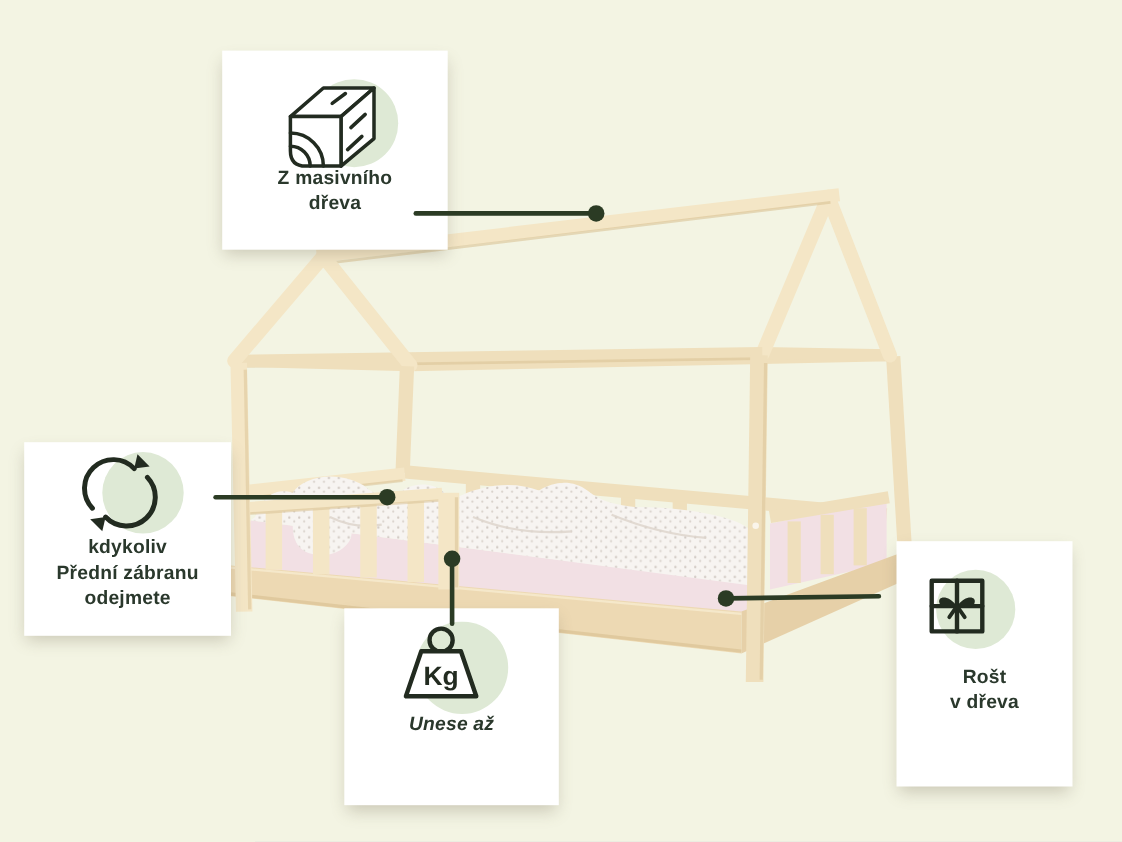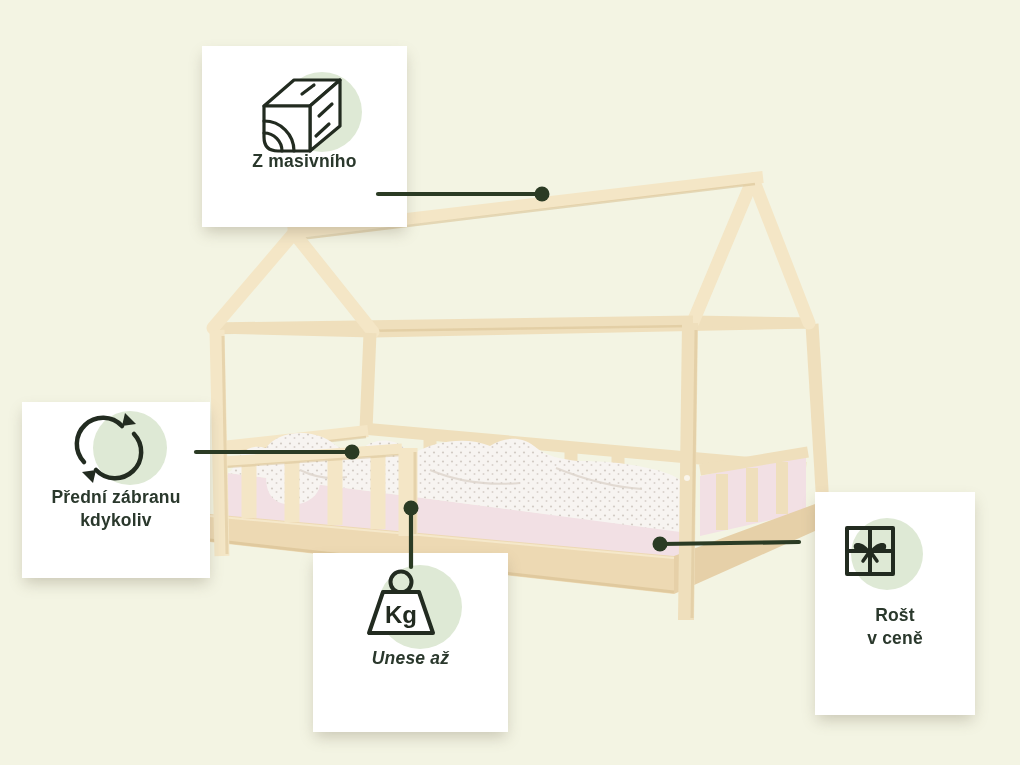--- a/index.html
+++ b/index.html
@@ -142,37 +142,39 @@
         <path d="M 62 52 L 108 52 L 108 97 L 76 97 Q 62 97 62 83 Z" style="fill:#fff"></path>
         <path d="M 62 79 A 18 18 0 0 1 80 97"></path>
         <path d="M 62 67 A 30 30 0 0 1 92 97"></path>
         <line x1="117" y1="62" x2="130" y2="50"></line>
         <line x1="114" y1="82" x2="127" y2="70"></line>
         <line x1="100" y1="40" x2="112" y2="31"></line>
       </g>
     </svg>
     <div class="txt">
       <span>Z masivního</span>
+      <span>dřeva</span>
       <span></span>
     </div>
   </div>
 
   <div class="card" id="card-front-barrier">
     <svg class="icon-svg" width="188" height="100" viewBox="0 0 188 100">
       <circle cx="108" cy="46" r="37" style="fill:var(--iconbg)"></circle>
       <g class="ic" stroke-width="4.5">
         <path d="M 62 60 A 26 26 0 0 1 100 24"></path>
         <path d="M 112 32 A 26 26 0 0 1 74 68"></path>
       </g>
       <polygon class="ic-fill" points="100,24 103,11 114,22"></polygon>
       <polygon class="ic-fill" points="74,68 71,81 60,70"></polygon>
     </svg>
     <div class="txt">
+      <span>kdykoliv</span>
       <span>Přední zábranu</span>
-      <span>kdykoliv</span>
+      <span>odejmete</span>
     </div>
   </div>
 
   <div class="card" id="card-weight">
     <svg class="icon-svg" width="195" height="115" viewBox="0 0 195 115">
       <circle cx="107" cy="42" r="42" style="fill:var(--iconbg)"></circle>
       <g class="ic" stroke-width="4">
         <circle cx="88" cy="17" r="10.5"></circle>
         <path d="M 70 27 L 56 68 L 120 68 L 106 27 Z" style="fill:#fff"></path>
       </g>
@@ -194,21 +196,21 @@
       </g>
       <path class="ic-fill" d="M 55 49 C 47 38 37 40 39 46 C 40 51 48 52 55 49 Z"></path>
       <path class="ic-fill" d="M 55 49 C 63 38 73 40 71 46 C 70 51 62 52 55 49 Z"></path>
       <g class="ic" stroke-width="3.5">
         <line x1="55" y1="49" x2="48" y2="59"></line>
         <line x1="55" y1="49" x2="62" y2="59"></line>
       </g>
     </svg>
     <div class="txt">
       <span>Rošt</span>
-      <span>v ceně</span>
+      <span>v dřeva</span>
       <span></span>
     </div>
   </div>
 
   <svg class="lines-svg" width="1020" height="765" viewBox="0 0 1020 765">
     <g style="stroke:var(--line);stroke-width:4.2" stroke-linecap="round">
       <line x1="378" y1="194" x2="542" y2="194"></line>
       <line x1="196" y1="452" x2="352" y2="452"></line>
       <line x1="411" y1="567" x2="411" y2="510"></line>
       <line x1="799" y1="542" x2="661" y2="544"></line>

